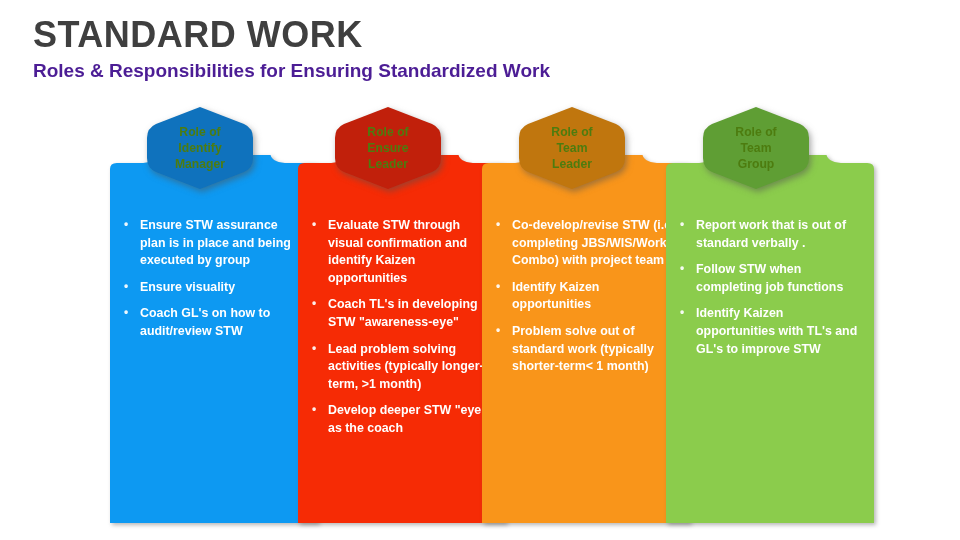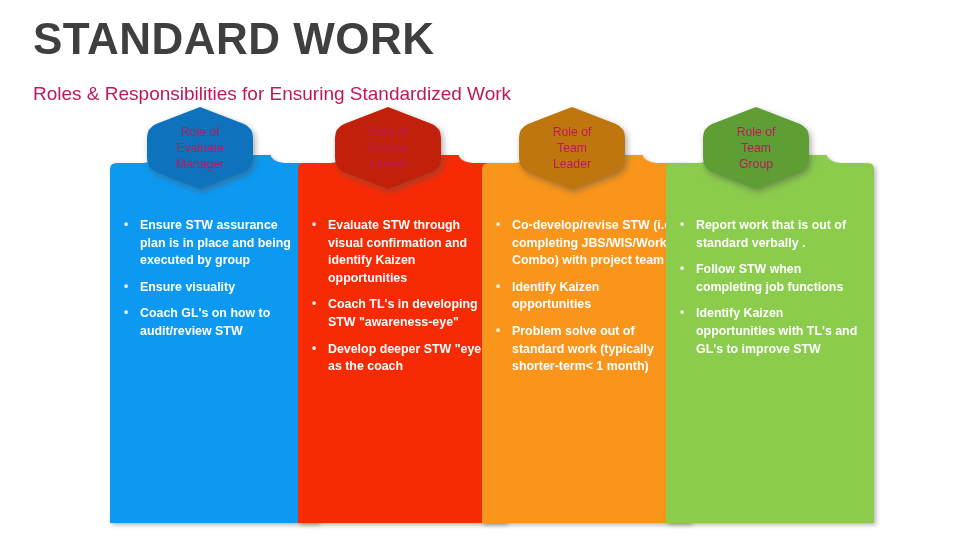--- a/index.html
+++ b/index.html
@@ -21,33 +21,33 @@
 
   
   #heading {
     position: absolute;
     left: 33px;
     top: 14px;
     width: 880px;
   }
 
   #page-title {
-    font-size: 44px;
+    font-size: 36px;
     font-weight: bold;
     color: #3f3f3f;
     letter-spacing: 0.5px;
     line-height: 1.15;
     white-space: nowrap;
   }
 
   #page-subtitle {
-    margin-top: 18px;
+    margin-top: 5px;
     font-size: 19px;
-    font-weight: normal;
-    color: #be185d;
+    font-weight: bold;
+    color: #4c1d95;
     line-height: 1.2;
     white-space: nowrap;
   }
 
   
   #columns {
     position: absolute;
     left: 0;
     top: 0;
     width: 960px;
@@ -130,23 +130,23 @@
     height: 100%;
   }
 
   .hex-label {
     position: absolute;
     inset: 0;
     display: flex;
     flex-direction: column;
     align-items: center;
     justify-content: center;
-    color: #be185d;
+    color: #4d7c0f;
     font-size: 12.2px;
-    font-weight: normal;
+    font-weight: bold;
     line-height: 1.33;
     text-align: left;
     padding: 0 8px;
   }
 </style>
 </head>
 <body>
 
 <div id="slide">
 
@@ -169,34 +169,35 @@
             <li class="bullet-item"> Coach GL's on how to audit/review STW</li>
           </ul>
         </div>
       </div>
       <div class="hex-badge hex-1">
         <svg viewBox="0 0 108 84" preserveAspectRatio="none">
           <path fill="#0f72bd" d="M54,1 L98,18 Q107,22 107,32 L107,52 Q107,62 98,66 L54,83 L10,66 Q1,62 1,52 L1,32 Q1,22 10,18 Z"></path>
         </svg>
         <div class="hex-label">
           <span>Role of</span>
-          <span>Evaluate</span>
+          <span>Identify</span>
           <span>Manager</span>
         </div>
       </div>
       <div class="role-column col-2">
         <div class="col-body">
           <svg viewBox="0 0 184 368" preserveAspectRatio="none">
             <path fill="#f62b05" d="M0,14 Q0,8 6,8 L26,8 Q40,8 42,0 L142,0 Q144,8 158,8 L178,8 Q184,8 184,14 L184,368 L0,368 Z"></path>
           </svg>
         </div>
         <div class="col-content">
           <ul class="bullet-list">
             <li class="bullet-item">Evaluate STW through visual confirmation and identify Kaizen opportunities</li>
             <li class="bullet-item">Coach TL's in developing STW "awareness-eye"</li>
+            <li class="bullet-item">Lead problem solving activities (typically longer-term, &gt;1 month)</li>
             <li class="bullet-item">Develop deeper STW "eye" as the coach</li>
           </ul>
         </div>
       </div>
       <div class="hex-badge hex-2">
         <svg viewBox="0 0 108 84" preserveAspectRatio="none">
           <path fill="#c1200b" d="M54,1 L98,18 Q107,22 107,32 L107,52 Q107,62 98,66 L54,83 L10,66 Q1,62 1,52 L1,32 Q1,22 10,18 Z"></path>
         </svg>
         <div class="hex-label">
           <span>Role of</span>

